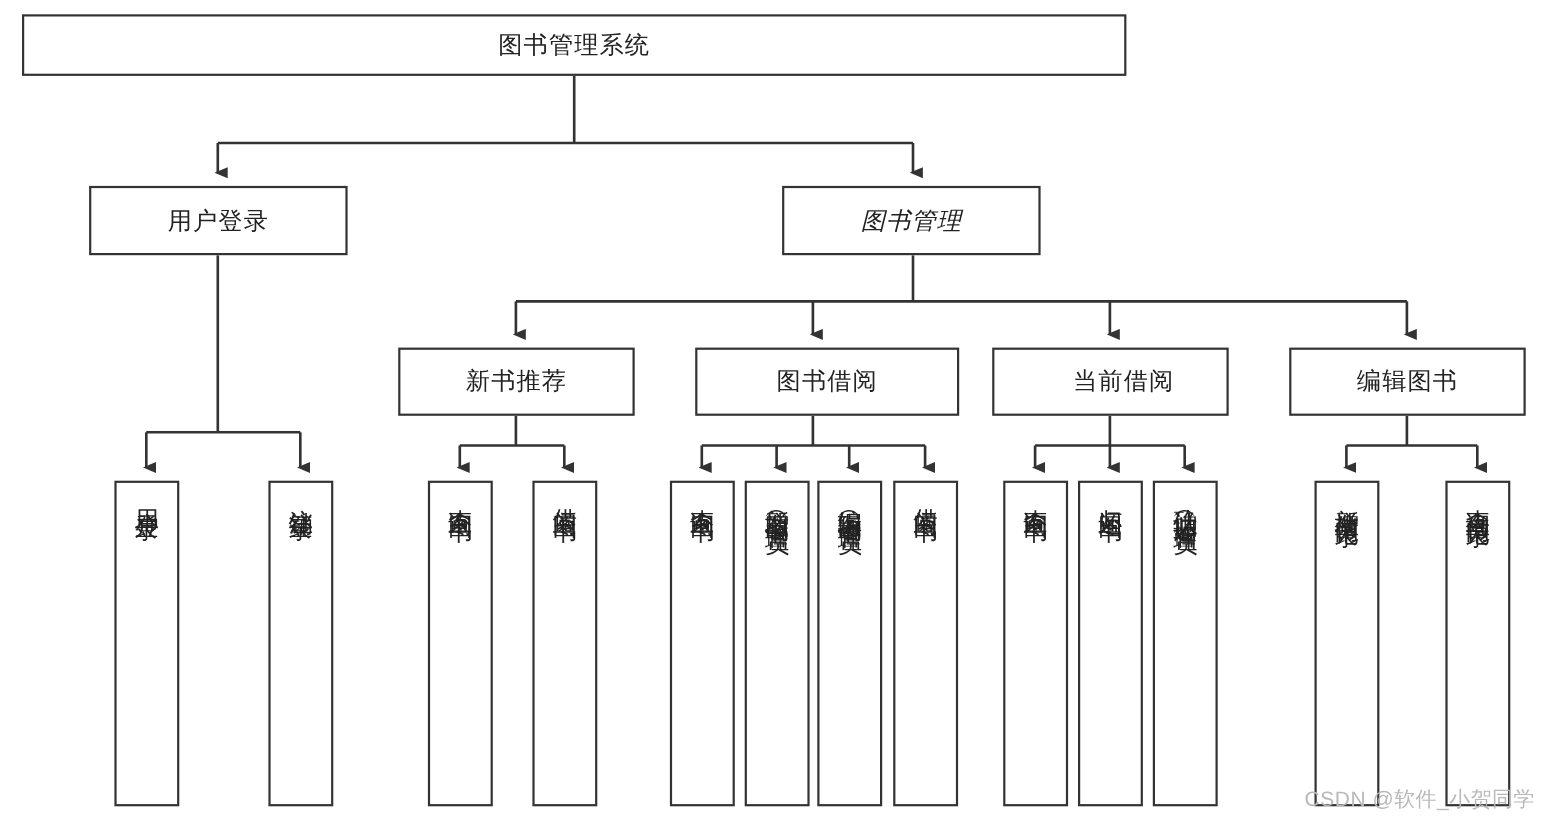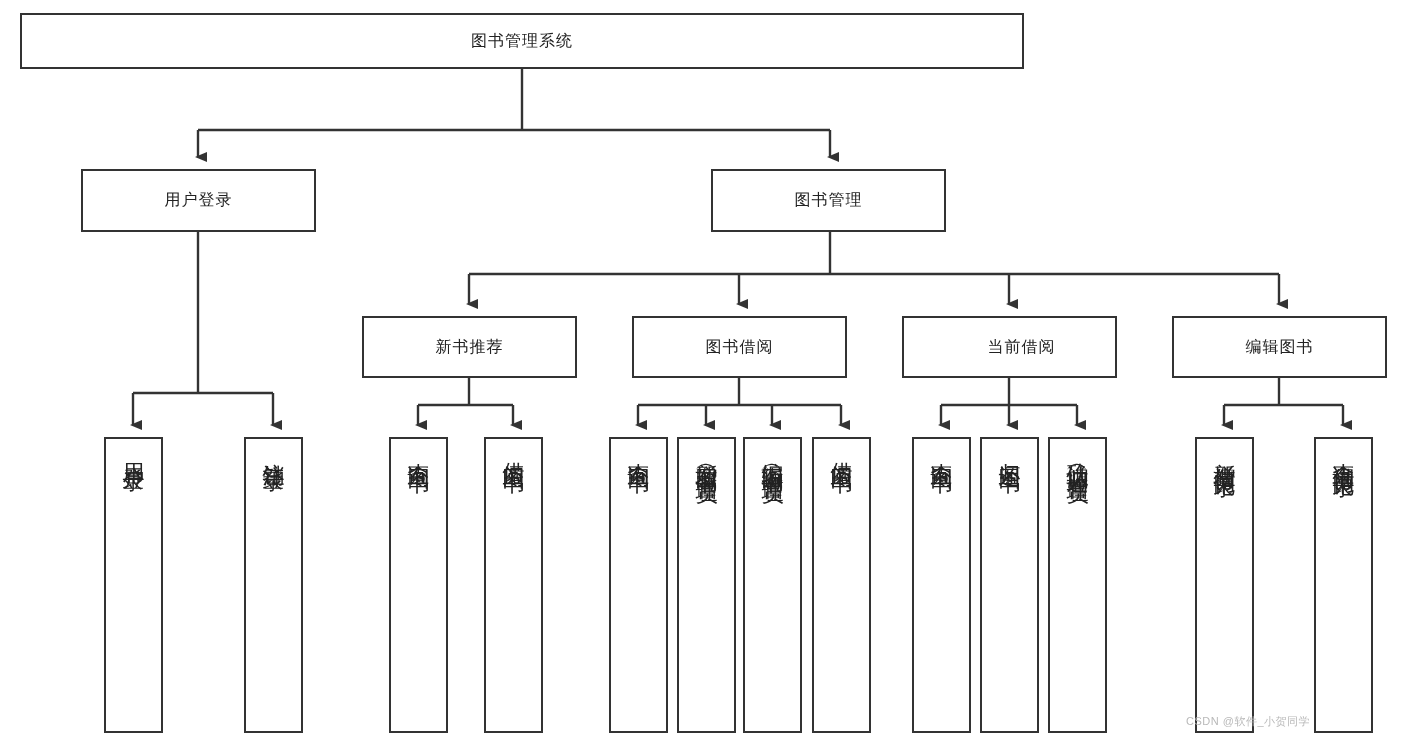--- a/index.html
+++ b/index.html
@@ -35,40 +35,40 @@
     align-items: center;
     justify-content: center;
     color: #222222;
   }
   .node .label {
     text-align: center;
     line-height: 1.18;
     white-space: nowrap;
   }
   .node.h .label {
-    font-size: 16px;
+    font-size: 22px;
     letter-spacing: 1px;
   }
   .node.v {
     align-items: flex-start;
     justify-content: center;
     padding-top: 6px;
   }
   .node.v .label {
     writing-mode: vertical-rl;
     text-orientation: upright;
     font-size: 22px;
     letter-spacing: 3px;
     line-height: 1.0;
   }
   .watermark {
     position: absolute;
     left: 1186px;
     top: 714px;
-    font-size: 11px;
+    font-size: 19px;
     color: #b9b9b9;
     white-space: nowrap;
     letter-spacing: 0.5px;
   }
 </style>
 </head>
 <body>
 
 <div id="canvas">
 
@@ -122,28 +122,28 @@
     </g>
   </svg>
 
   <div class="node h" style="left:20px; top:13px; width:1004px; height:56px;">
     <span class="label">图书管理系统</span>
   </div>
 
   <div class="node h" style="left:81px; top:169px; width:235px; height:63px;">
     <span class="label">用户登录</span>
   </div>
-  <div class="node h" style="left:711px; top:169px; width:235px; height:63px;">
+  <div class="node h" style="left:711px; top:169px; width:235px; height:63px;font-style:italic;">
     <span class="label">图书管理</span>
   </div>
 
   <div class="node h" style="left:362px; top:316px; width:215px; height:62px;">
     <span class="label">新书推荐</span>
   </div>
-  <div class="node h" style="left:632px; top:316px; width:215px; height:62px;">
+  <div class="node h" style="left:632px; top:316px; width:240px; height:62px;">
     <span class="label">图书借阅</span>
   </div>
   <div class="node h" style="left:902px; top:316px; width:215px; height:62px;padding-left:24px;">
     <span class="label">当前借阅</span>
   </div>
   <div class="node h" style="left:1172px; top:316px; width:215px; height:62px;">
     <span class="label">编辑图书</span>
   </div>
 
   <div class="node v" style="left:104px; top:437px; width:59px; height:296px;">

